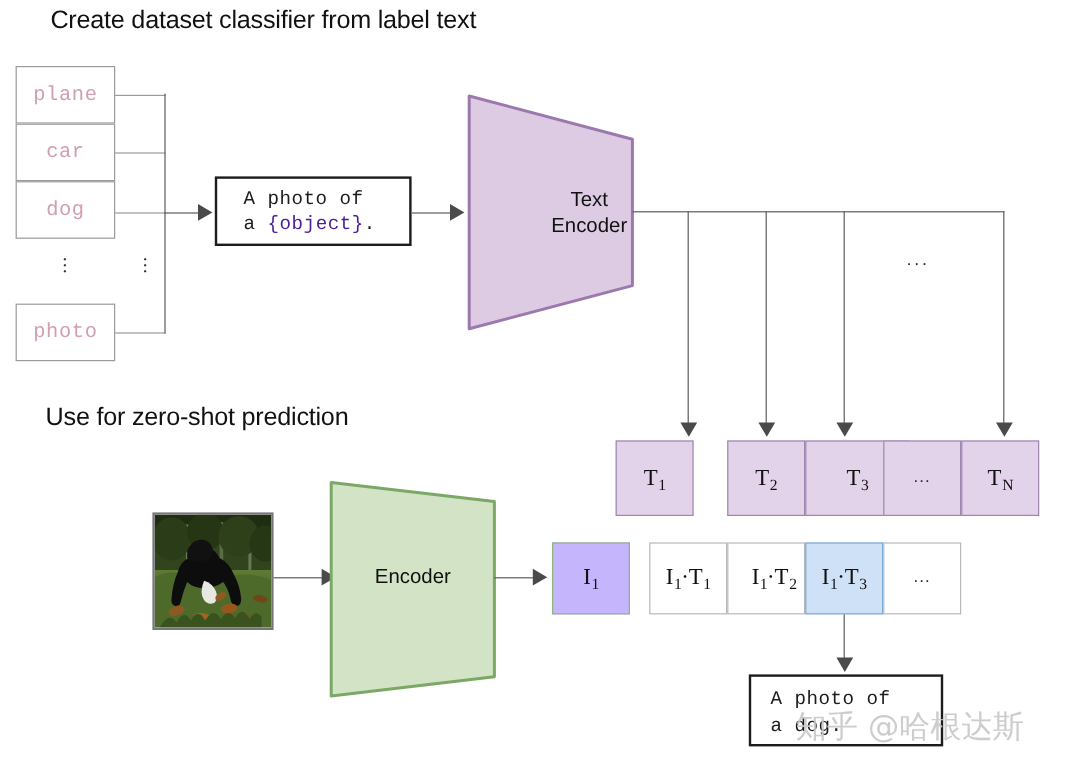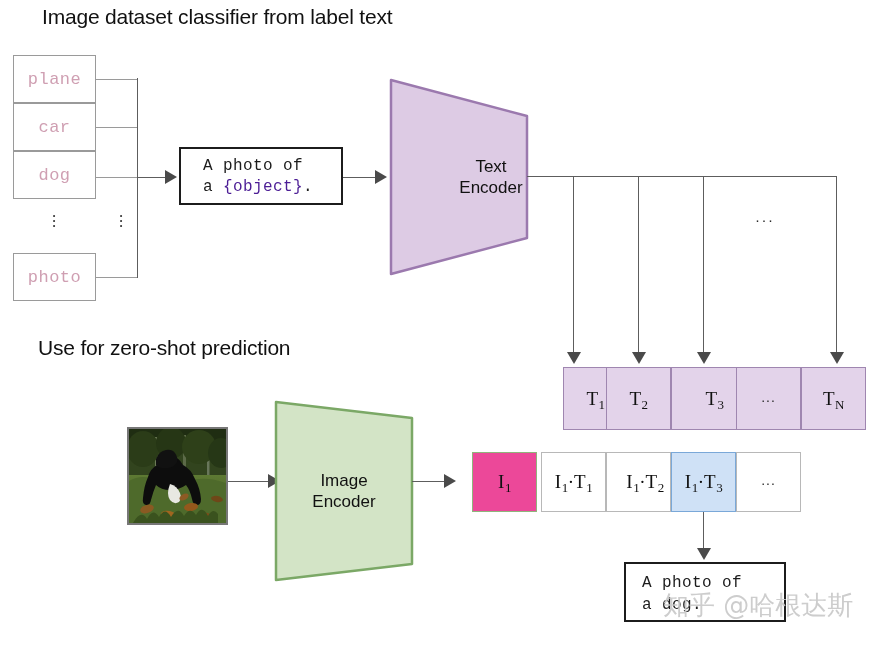--- a/index.html
+++ b/index.html
@@ -133,22 +133,21 @@
     border: 1.3px solid #b8b8b8;
     background: #ffffff;
   }
   .vec-it.hl {
     border: 1.3px solid #7aa8d8;
     background: #cfe1f6;
     text-align: center;
   }
   .vec-i {
     border: 1.6px solid #8fb57c;
-    background: #ec4899;
-    margin-left: 12px;
+    background: #c4b5fd;
   }
   .vec-box sub {
     font-size: 13px;
     vertical-align: baseline;
     position: relative;
     top: 4px;
     left: 0.5px;
   }
   .ellipsis-cell {
     font-family: "Liberation Sans", sans-serif;
@@ -203,21 +202,21 @@
     white-space: nowrap;
     pointer-events: none;
     opacity: 0.92;
   }
 </style>
 </head>
 <body>
 
 <div id="canvas">
 
-  <div class="heading" id="heading-top">Image dataset classifier from label text</div>
+  <div class="heading" id="heading-top">Create dataset classifier from label text</div>
   <div class="heading" id="heading-bottom">Use for zero-shot prediction</div>
 
   <div class="label-box" style="left:13px; top:103px; width:83px; height:48px;">
     <span>car</span>
   </div>
   <div class="label-box" style="left:13px; top:55px; width:83px; height:48px;">
     <span>plane</span>
   </div>
   <div class="label-box" style="left:13px; top:151px; width:83px; height:48px;">
     <span>dog</span>
@@ -272,21 +271,21 @@
   <div class="vline" style="left:573px; top:176px; height:178px;"></div>
   <div class="vline" style="left:638px; top:176px; height:178px;"></div>
   <div class="vline" style="left:703px; top:176px; height:178px;"></div>
   <div class="vline" style="left:836px; top:176px; height:178px;"></div>
   <div class="arrow-down" style="left:567px; top:352px;"></div>
   <div class="arrow-down" style="left:632px; top:352px;"></div>
   <div class="arrow-down" style="left:697px; top:352px;"></div>
   <div class="arrow-down" style="left:830px; top:352px;"></div>
   <div id="dots-top">···</div>
 
-  <div class="vec-box vec-t" style="left:563px; top:367px; width:65px; height:63px;">
+  <div class="vec-box vec-t" style="left:513px; top:367px; width:65px; height:63px;">
     <span>T<sub>1</sub></span>
   </div>
   <div class="vec-box vec-t" style="left:606px; top:367px; width:65px; height:63px;">
     <span>T<sub>2</sub></span>
   </div>
   <div class="vec-box vec-t" style="left:671px; top:367px; width:87px; height:63px;">
     <span>T<sub>3</sub></span>
   </div>
   <div class="vec-box vec-t" style="left:736px; top:367px; width:65px; height:63px;">
     <span class="ellipsis-cell">...</span>
@@ -338,21 +337,20 @@
   </div>
 
   <div class="hline" style="left:228px; top:481px; width:46px;"></div>
   <div class="arrow-right" style="left:268px; top:474px;"></div>
 
   <div class="encoder-wrap" style="left:274px; top:400px; width:140px; height:182px;">
     <svg width="140" height="182" viewBox="0 0 140 182">
       <polygon points="2,2 138,18 138,164 2,180" fill="#d3e4c6" stroke="#7ba866" stroke-width="2.5" stroke-linejoin="round"></polygon>
     </svg>
     <div class="encoder-label" style="top:70px;">
-      <div>Image</div>
       <div>Encoder</div>
     </div>
   </div>
 
   <div class="hline" style="left:412px; top:481px; width:38px;"></div>
   <div class="arrow-right" style="left:444px; top:474px;"></div>
 
   <div class="vec-box vec-i" style="left:460px; top:452px; width:65px; height:60px;">
     <span>I<sub>1</sub></span>
   </div>

